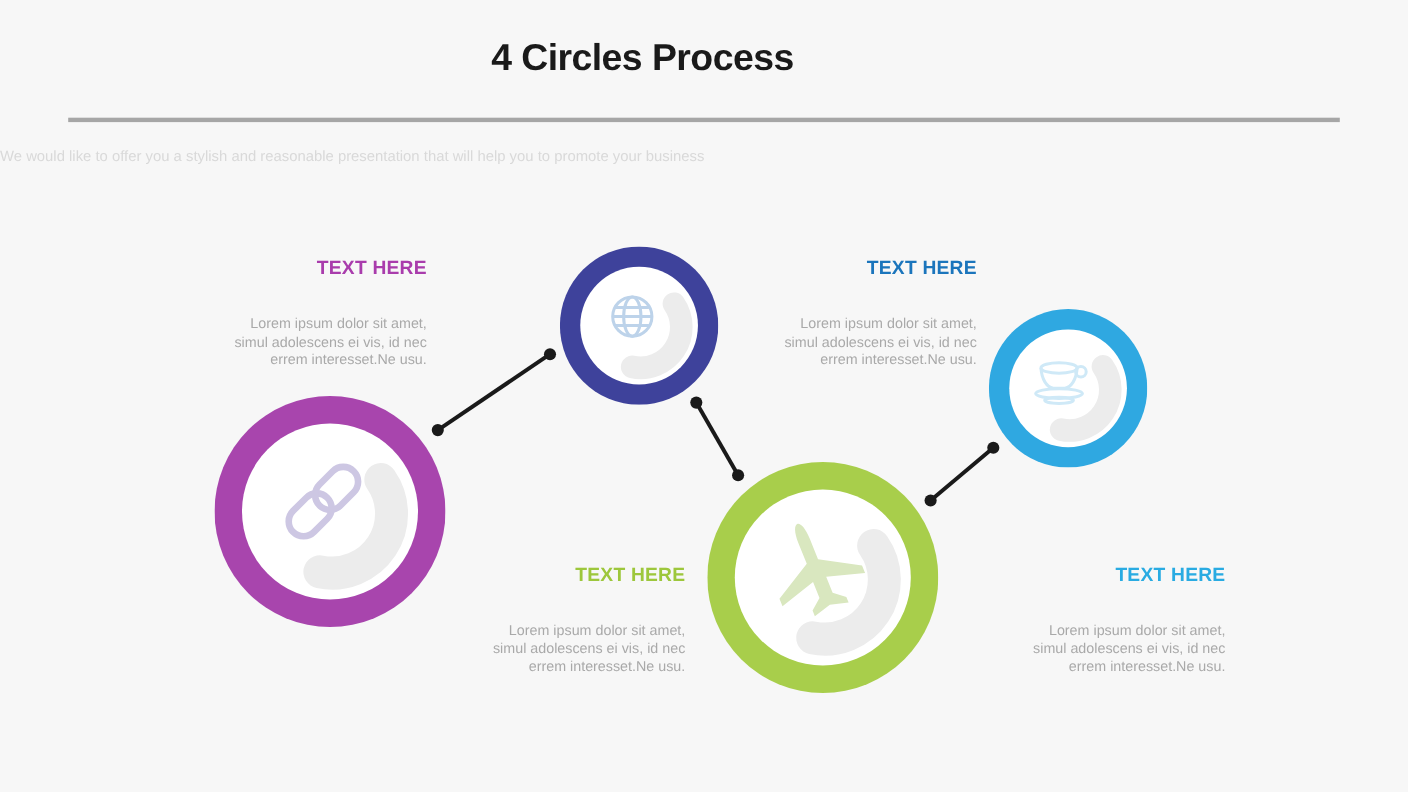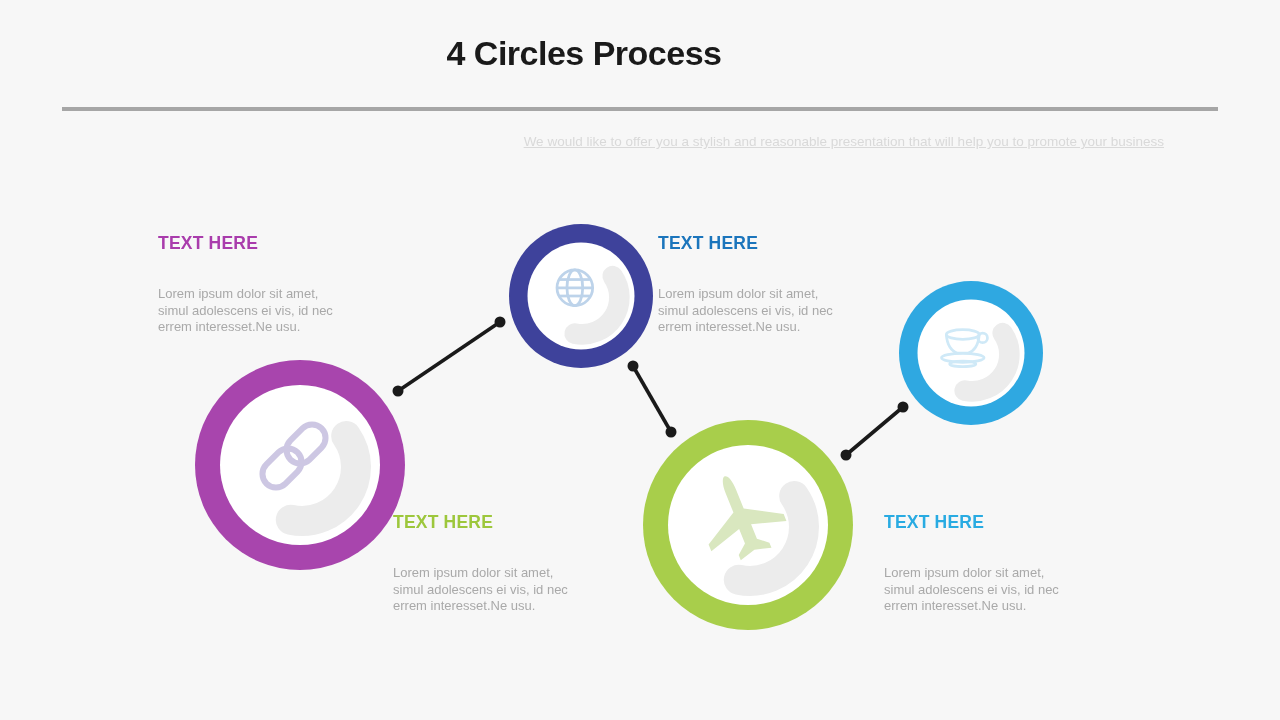--- a/index.html
+++ b/index.html
@@ -3,32 +3,32 @@
 <meta charset="utf-8">
 <style>
   html,body{margin:0;padding:0;}
   body{font-family:"Liberation Sans", sans-serif;}
   .stage{position:relative;width:1280px;height:720px;background:#f7f7f7;overflow:hidden;}
 
   .slide-title{position:absolute;top:34px;left:0;width:1168px;margin:0;
     text-align:center;font-size:34px;font-weight:bold;letter-spacing:-0.5px;color:#1a1a1a;}
   .divider{position:absolute;top:107px;left:62px;width:1156px;height:4px;background:#a6a6a6;}
   .subtitle{position:absolute;top:134px;left:0;width:1164px;margin:0;
-    text-align:right;font-size:13.5px;color:#d9d9d9;text-decoration:underline;}
+    text-align:left;font-size:13.5px;color:#d9d9d9;}
 
   .connectors{position:absolute;top:0;left:0;width:1280px;height:720px;pointer-events:none;}
 
   .circle{position:absolute;}
   .circle svg{display:block;width:100%;height:100%;}
   .c1{left:195px;top:360px;width:210px;height:210px;}
   .c2{left:509px;top:224px;width:144px;height:144px;}
   .c3{left:643px;top:420px;width:210px;height:210px;}
   .c4{left:899px;top:281px;width:144px;height:144px;}
 
-  .tb{position:absolute;width:230px;text-align:left;}
+  .tb{position:absolute;width:230px;text-align:right;}
   .tb1{left:158px;top:233px;}
   .tb2{left:658px;top:233px;}
   .tb3{left:393px;top:512px;}
   .tb4{left:884px;top:512px;}
   .tb-title{font-size:17.5px;font-weight:bold;letter-spacing:0.2px;}
   .tb-body{margin-top:32px;font-size:13px;line-height:1.28;white-space:pre-line;}
 </style>
 </head>
 <body>
 

